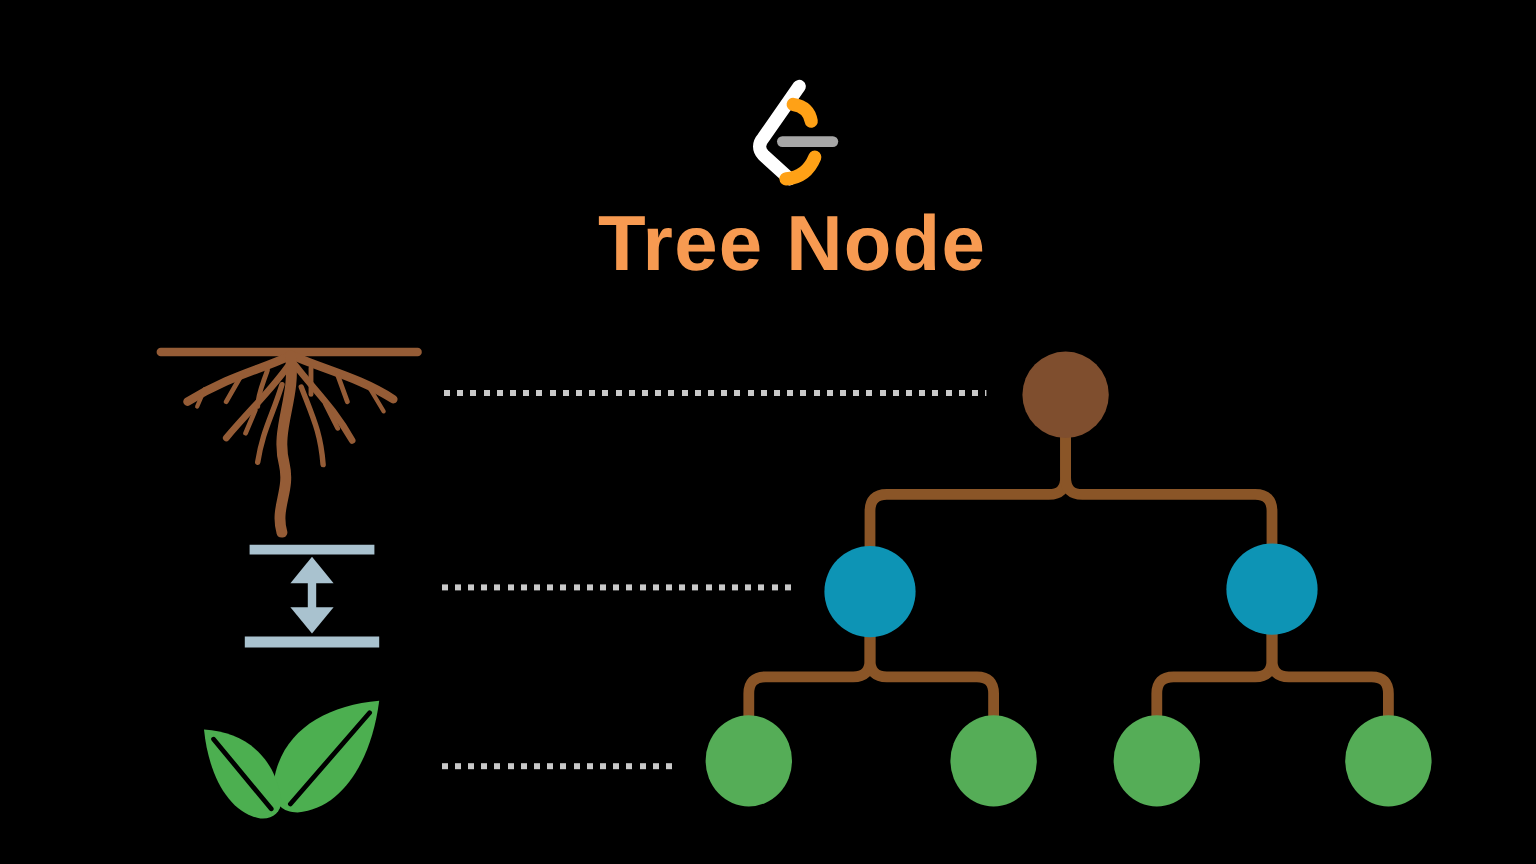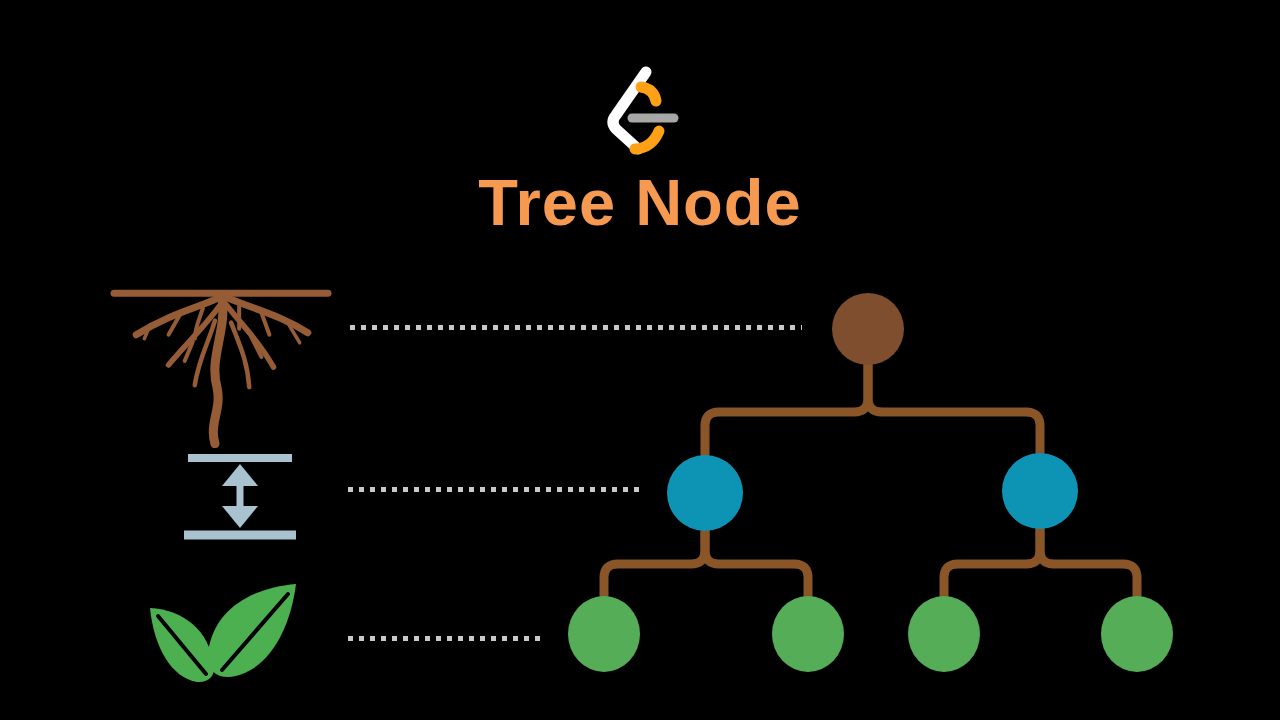--- a/index.html
+++ b/index.html
@@ -6,20 +6,21 @@
   body{
     width:1280px;height:720px;
     background:#000;
     font-family:"Liberation Sans", sans-serif;
     overflow:hidden;
   }
   .stage{
     position:relative;
     width:1180px;height:720px;
     background:var(--background,#000);
+    margin-left:20px;
   }
   .logo{
     position:absolute;left:583px;top:52px;
     width:132px;height:112px;
   }
   .title{
     position:absolute;left:0;top:170px;width:1280px;
     text-align:center;
     font-size:65px;font-weight:700;line-height:1;
     color:var(--title-orange,#F79A51);

